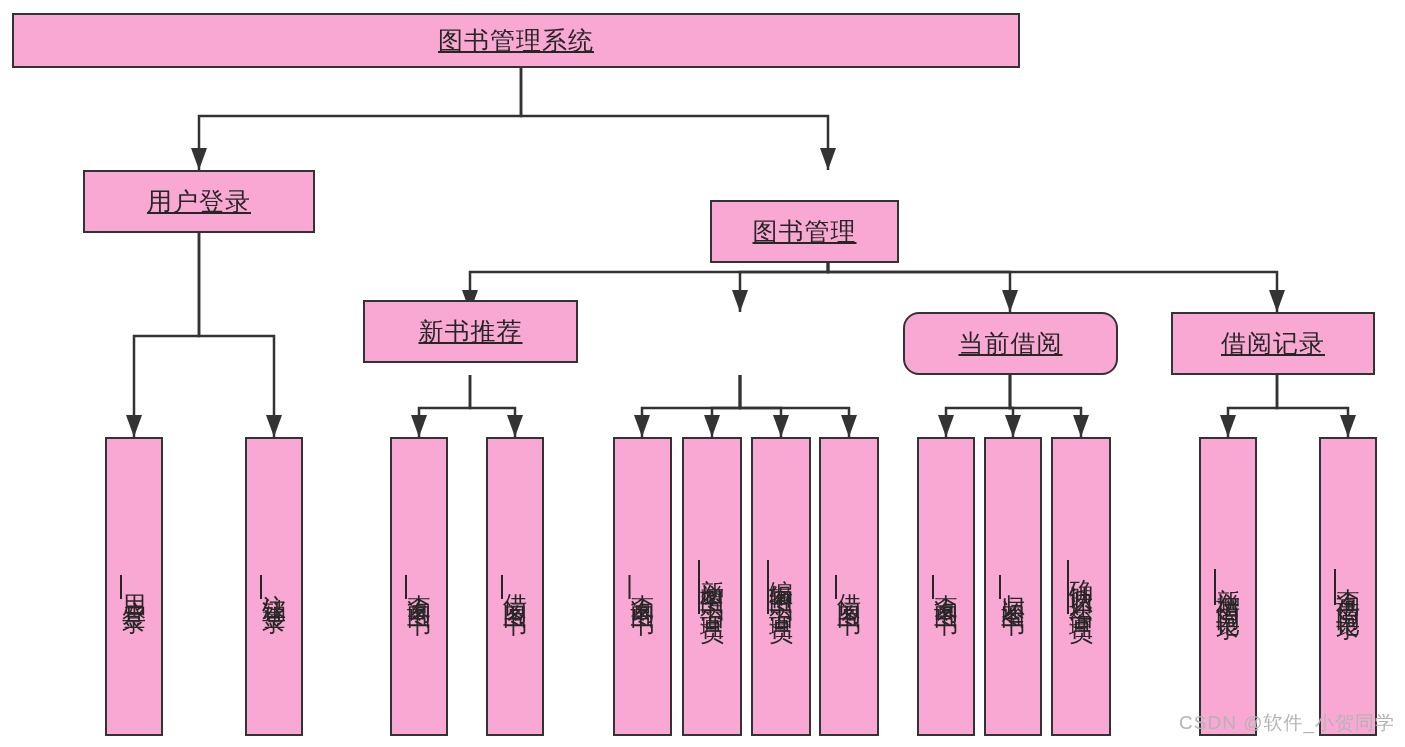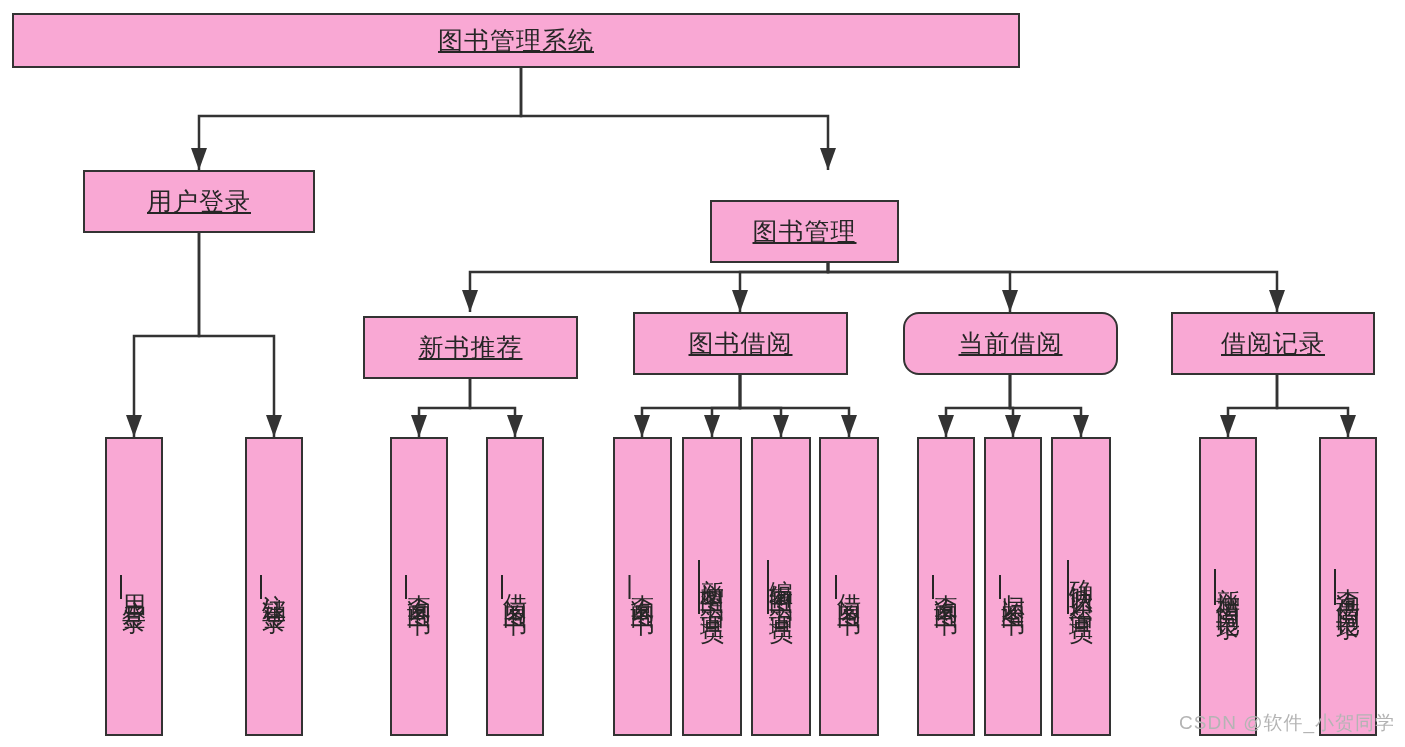--- a/index.html
+++ b/index.html
@@ -69,22 +69,21 @@
       <path d="M1277 375 V408 H1228 V437" marker-end="url(#ah)"></path>
       <path d="M1277 375 V408 H1348 V437" marker-end="url(#ah)"></path>
     </g>
   </svg>
 
   <div class="node" style="left:12px;top:13px;width:1008px;height:55px;">图书管理系统</div>
 
   <div class="node" style="left:83px;top:170px;width:232px;height:63px;">用户登录</div>
   <div class="node" style="left:710px;top:184px;width:189px;height:63px;margin-top:16px;">图书管理</div>
 
-  <div class="node" style="left:363px;top:316px;width:215px;height:63px;">新书推荐</div>
-  <div class="node" style="left:633px;top:312px;width:215px;height:63px;">图书借阅</div>
+  <div class="node" style="left:363px;top:300px;width:215px;height:63px;">新书推荐</div>
   <div class="node" style="left:903px;top:312px;width:215px;height:63px;border-radius:16px;">当前借阅</div>
   <div class="node" style="left:1171px;top:312px;width:204px;height:63px;">借阅记录</div>
 
   <div class="node leaf" style="left:105px;top:437px;width:58px;height:299px;">
     <span class="vtext">用户登录</span>
   </div>
   <div class="node leaf" style="left:245px;top:437px;width:58px;height:299px;">
     <span class="vtext">注销登录</span>
   </div>
 

